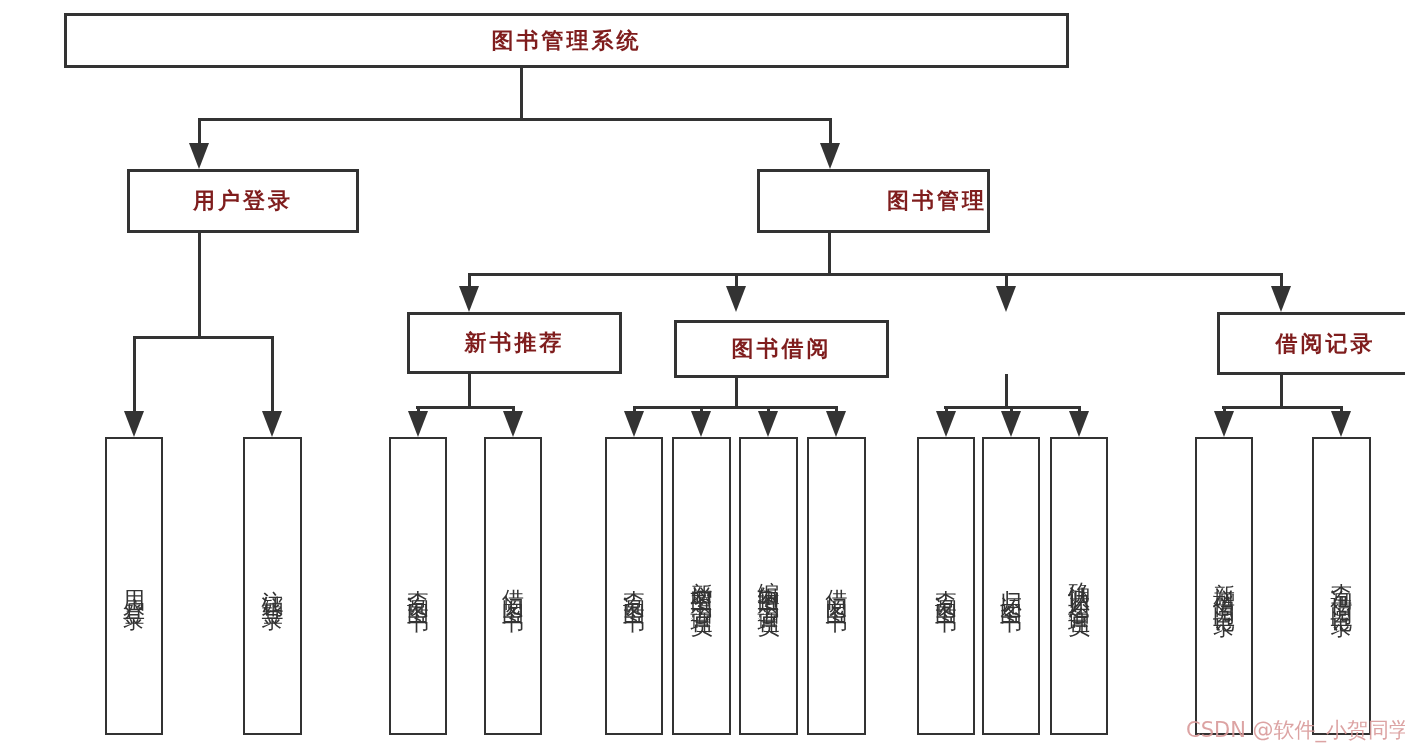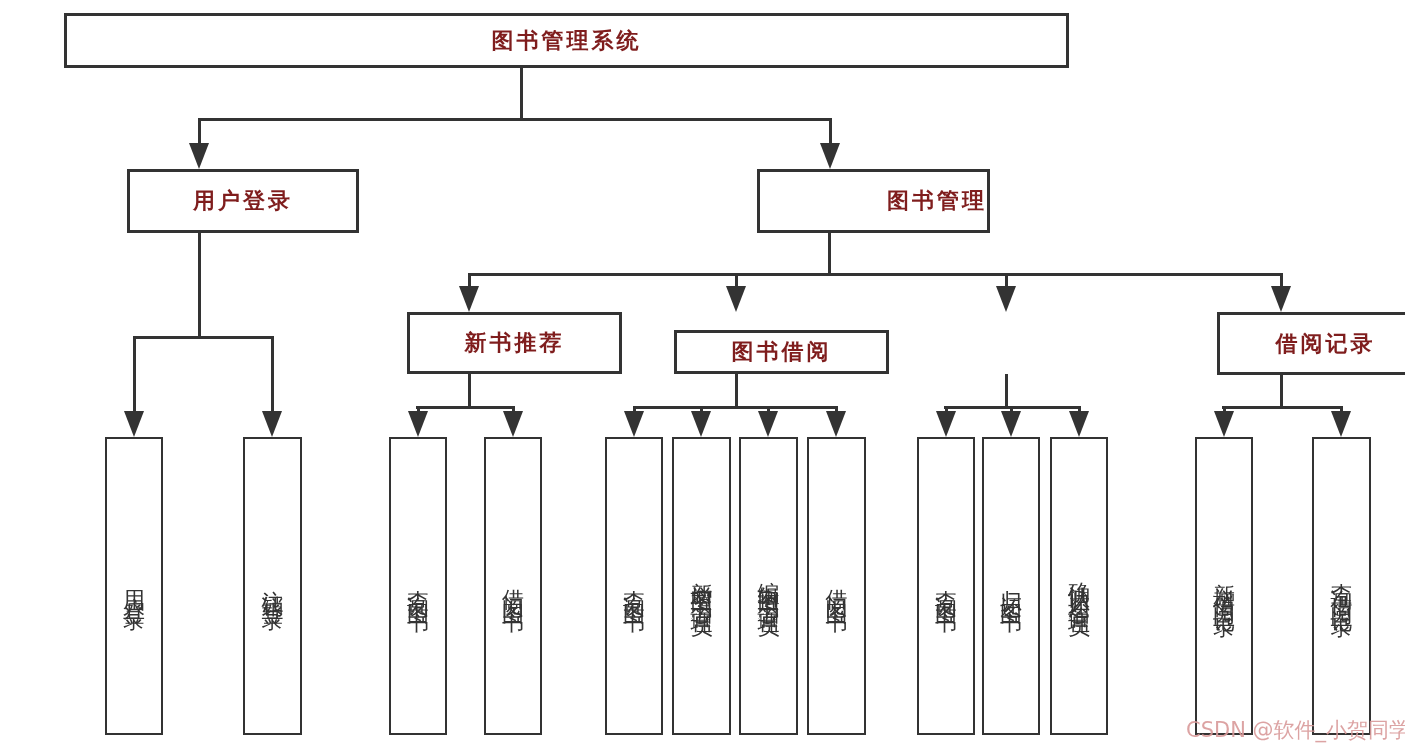--- a/index.html
+++ b/index.html
@@ -102,21 +102,21 @@
   </div>
 
   <div class="hbox" style="left:713px;top:169px;width:233px;height:64px;justify-content:flex-end;">
     <span>图书管理</span>
   </div>
 
   <div class="hbox" style="left:363px;top:312px;width:215px;height:62px;">
     <span>新书推荐</span>
   </div>
 
-  <div class="hbox" style="left:630px;top:330px;width:215px;height:44px;">
+  <div class="hbox" style="left:630px;top:320px;width:215px;height:58px;">
     <span>图书借阅</span>
   </div>
 
 
   <div class="hbox" style="left:1173px;top:312px;width:217px;height:63px;">
     <span>借阅记录</span>
   </div>
 
   <div class="vbox" style="left:105px;top:437px;width:58px;height:298px;">
     <span>用户登录</span>

